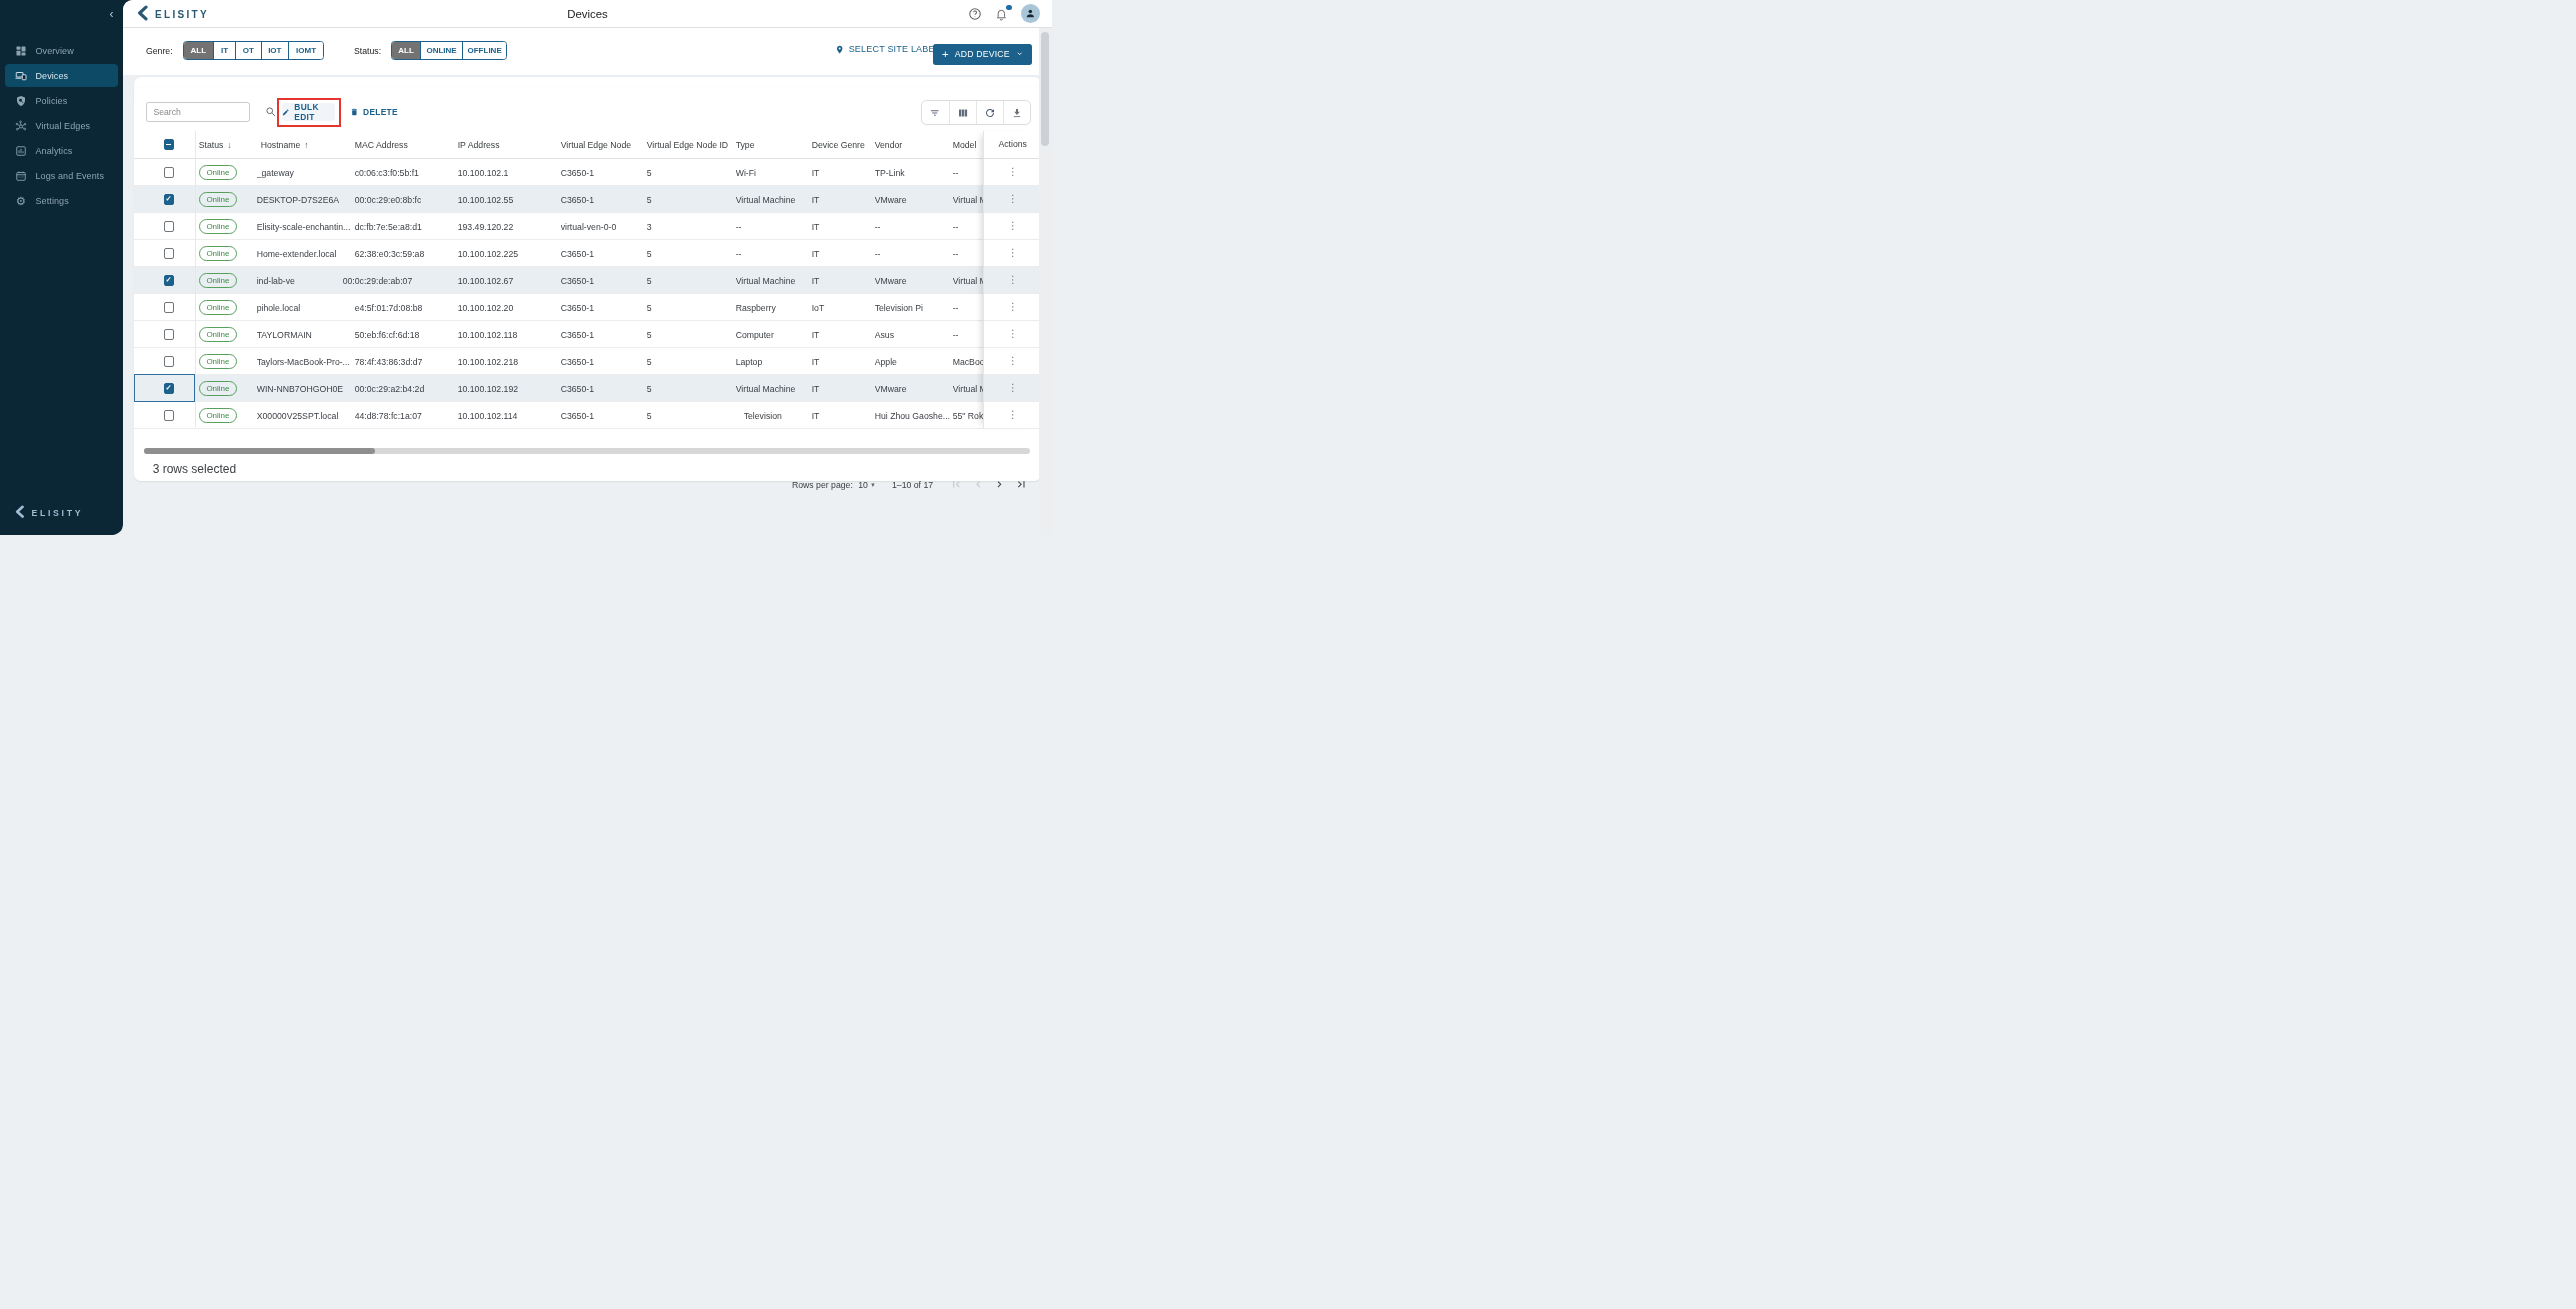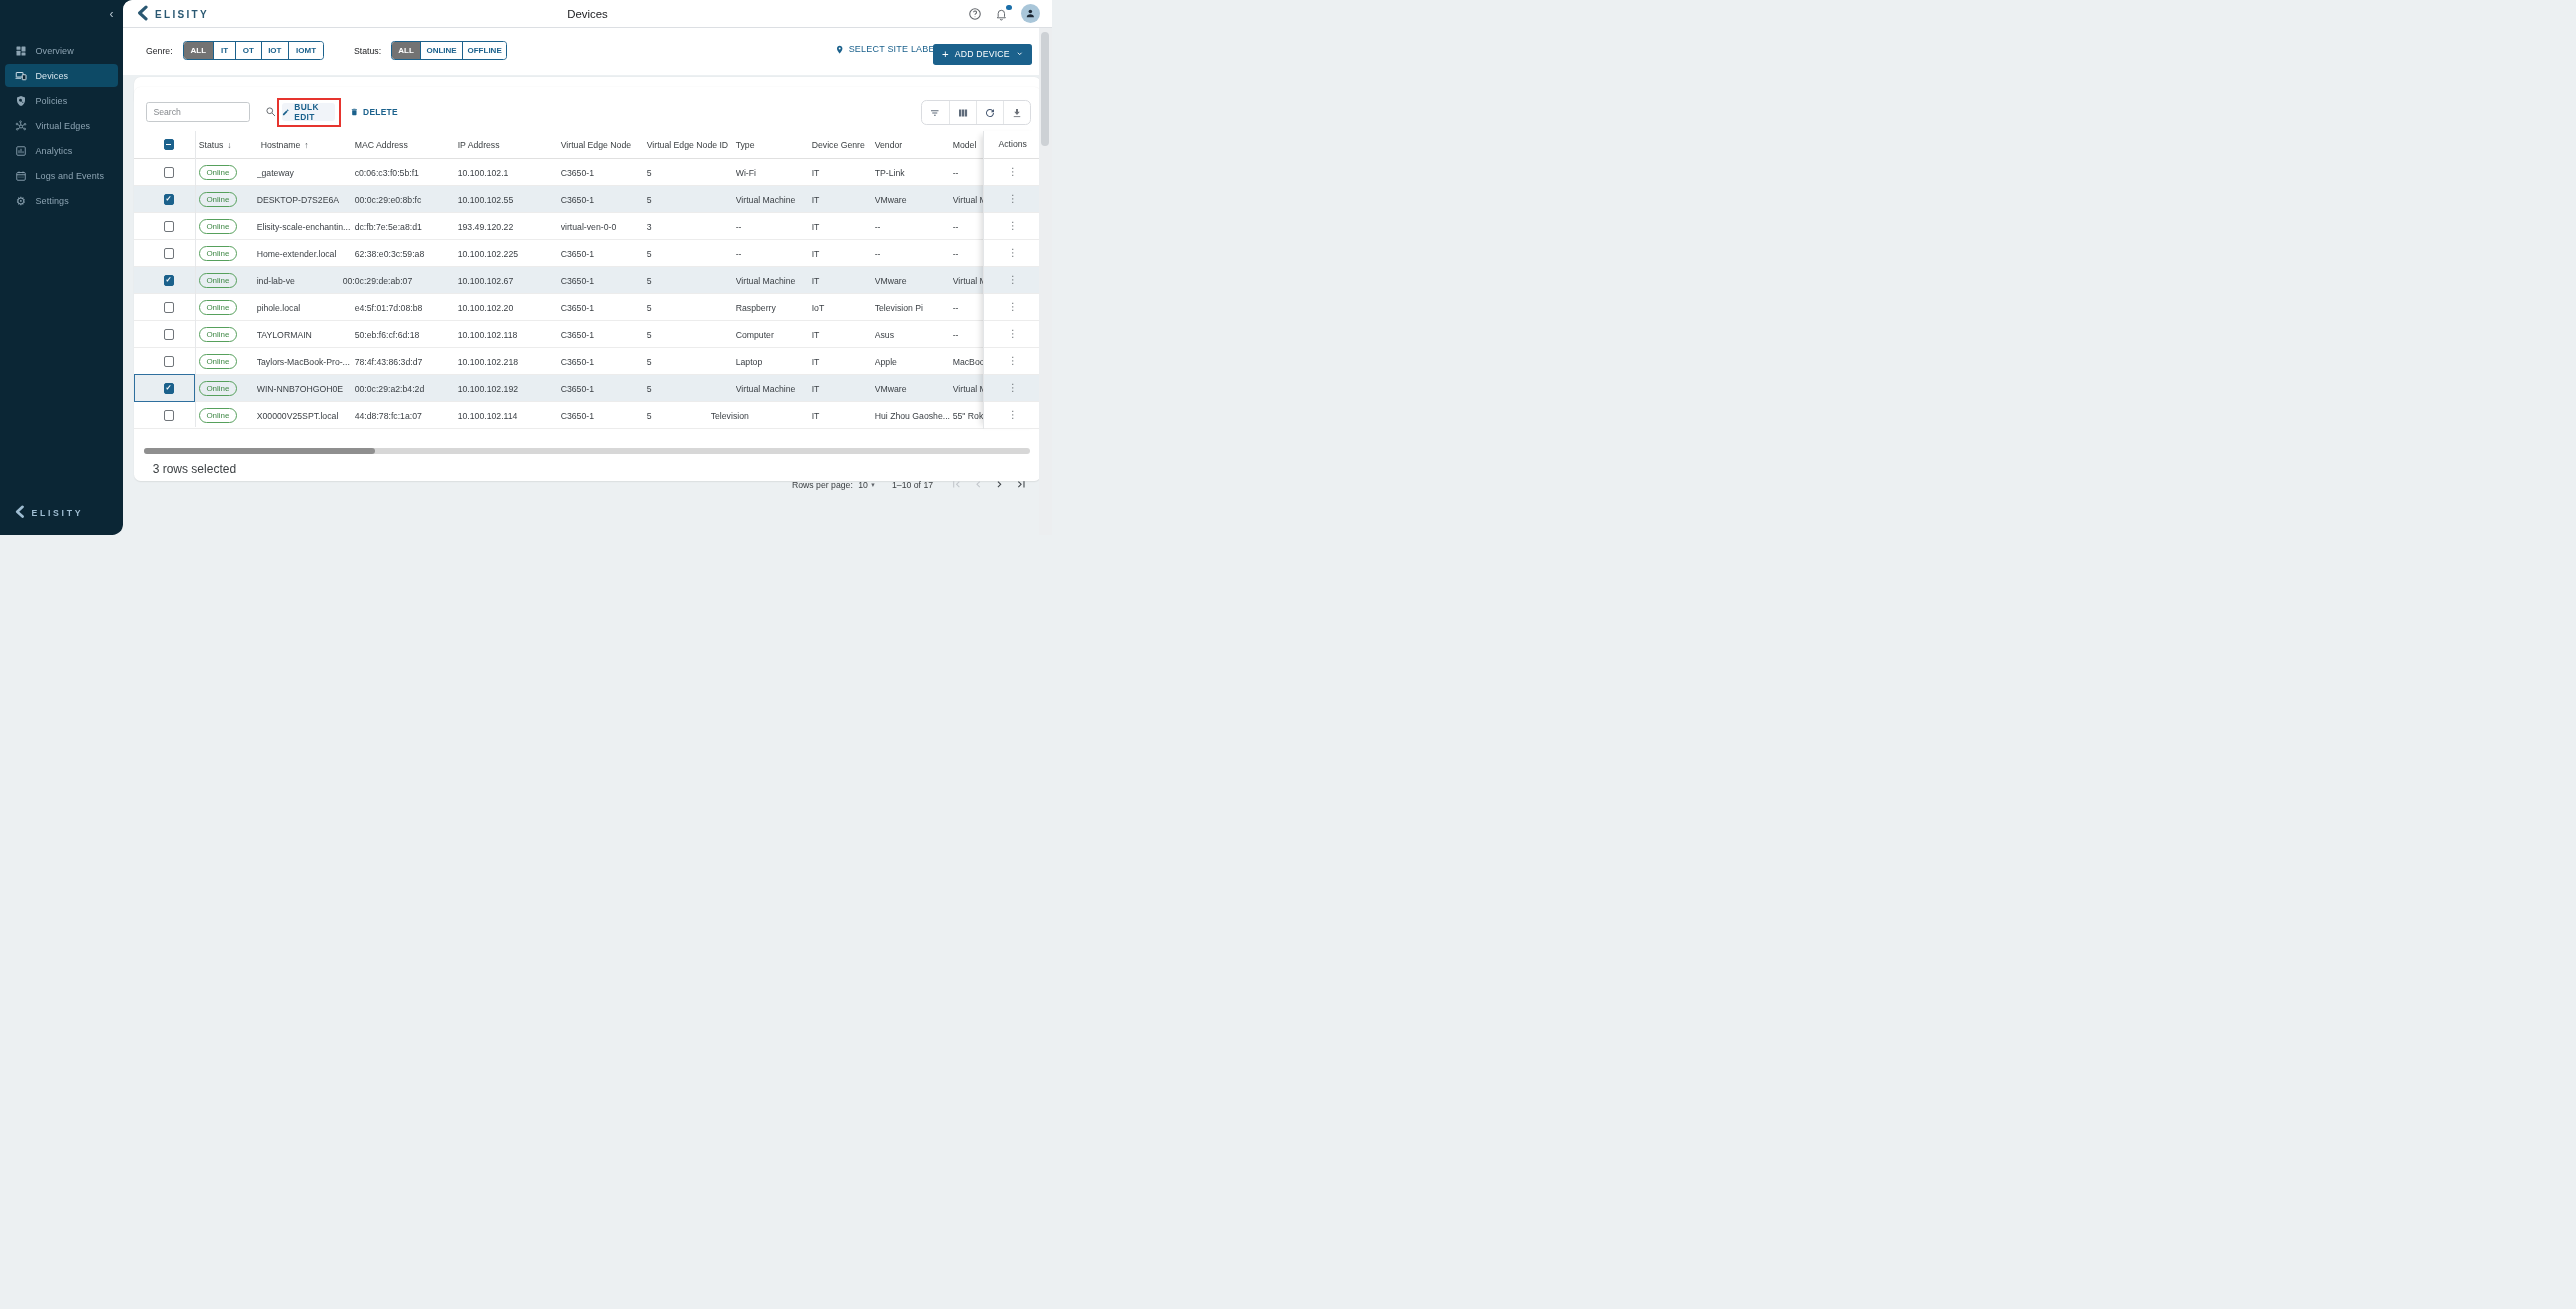--- a/index.html
+++ b/index.html
@@ -566,21 +566,21 @@
               <span class="cbox"></span>
             </span>
             <span class="cell" style="left: 65px; width: 54px;">
               <span class="badge">Online</span>
             </span>
             <span class="cell" style="left: 123px; width: 94px;">X00000V25SPT.local</span>
             <span class="cell" style="left: 221px; width: 98px;">44:d8:78:fc:1a:07</span>
             <span class="cell" style="left: 324px; width: 99px;">10.100.102.114</span>
             <span class="cell" style="left: 427px; width: 82px;">C3650-1</span>
             <span class="cell" style="left: 513px; width: 40px;">5</span>
-            <span class="cell" style="left: 577px; width: 72px;">Television</span>
+            <span class="cell" style="left: 610px; width: 72px;">Television</span>
             <span class="cell" style="left: 678px; width: 59px;">IT</span>
             <span class="cell" style="left: 741px; width: 75px;">Hui Zhou Gaoshe...</span>
             <span class="cell" style="left: 819px; width: 30px;">55" Roku TV</span>
           </div>
         </div>
       <div class="colline"></div>
       <div class="actions-col" id="actionsCol">
           <div class="acell head">Actions</div>
           <div class="acell">
             <span class="kebab">⋮</span>

